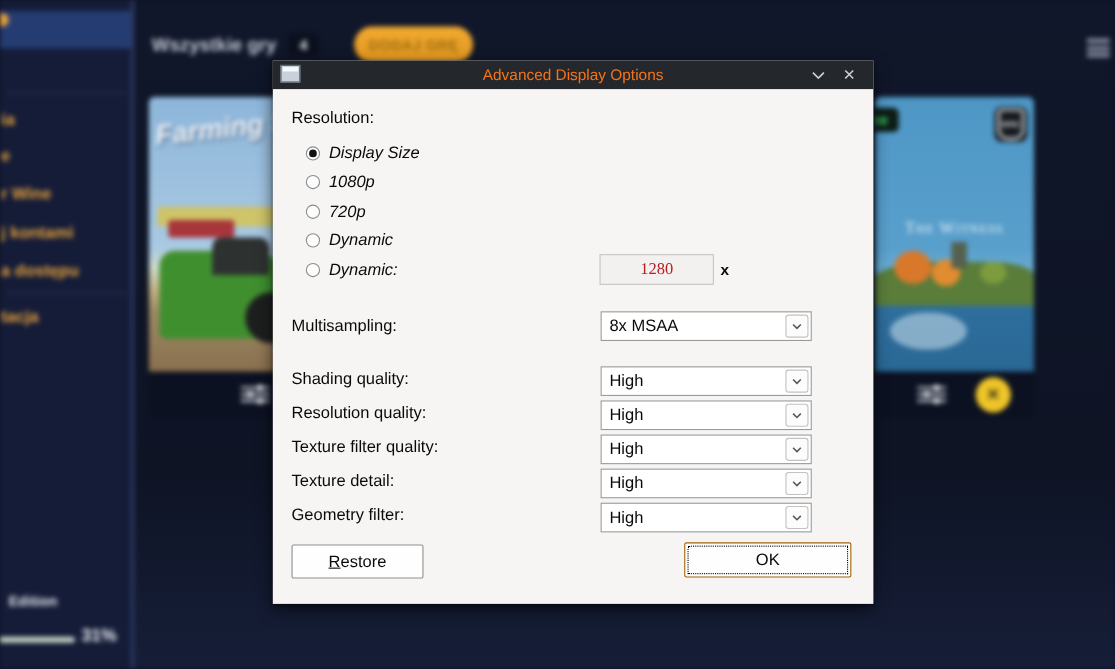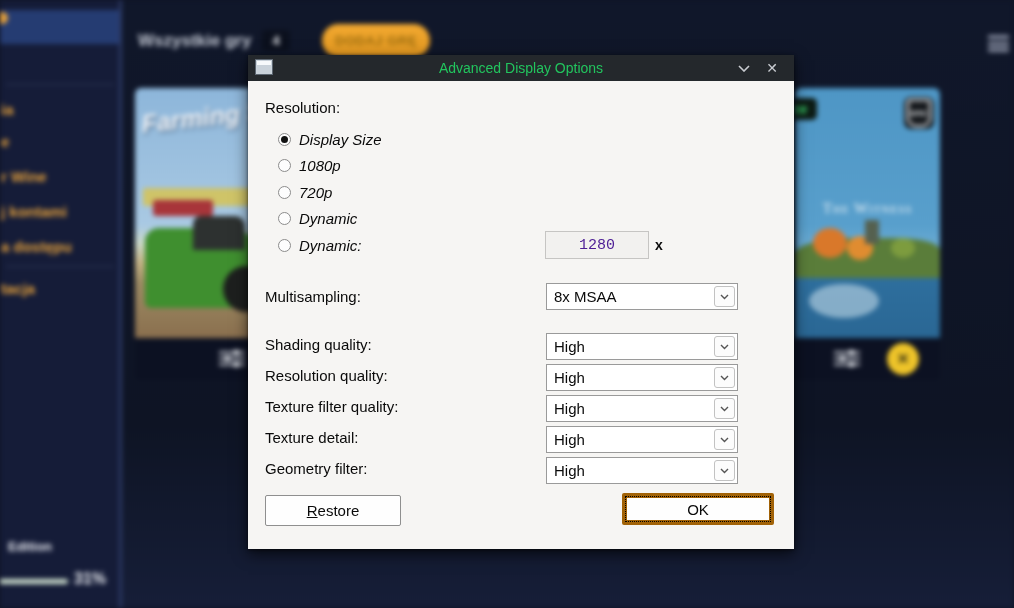--- a/index.html
+++ b/index.html
@@ -65,46 +65,46 @@
   .sliders-icon{position:absolute;bottom:12px;width:28px;height:19px;}
   .yellow-stop{position:absolute;right:21px;bottom:5px;width:32px;height:32px;border-radius:50%;background:#eec429;
     color:#3a3414;font-size:15px;font-weight:bold;display:flex;align-items:center;justify-content:center;}
 
   
   #dialog{position:absolute;left:248px;top:55px;width:546px;height:494px;background:#f6f5f3;
     box-shadow:0 5px 14px rgba(0,0,0,.65),0 1px 3px rgba(0,0,0,.5);z-index:10;}
   #dlg-titlebar{position:absolute;left:0;top:0;right:0;height:26px;background:#24282c;display:flex;align-items:center;}
   .win-icon{position:absolute;left:7px;top:4px;width:18px;height:16px;background:#c9d2da;border:1px solid #5c6671;box-sizing:border-box;}
   .win-icon::before{content:"";position:absolute;left:1px;top:1px;right:1px;height:4px;background:#f6f9fb;}
-  #dlg-title{position:absolute;left:0;right:0;top:5px;text-align:center;color:#22c55e;font-size:14px;}
+  #dlg-title{position:absolute;left:0;right:0;top:5px;text-align:center;color:#f97316;font-size:14px;}
   .titlebar-btn{position:absolute;top:4px;width:20px;height:18px;display:flex;align-items:center;justify-content:center;color:#c9ccd1;}
   #dlg-min{right:40px;}
   #dlg-close{right:12px;font-size:14px;}
 
   .dlg-label{position:absolute;color:#0a0a0a;font-size:15px;}
   .radio-row{position:absolute;left:30px;height:18px;display:flex;align-items:center;gap:8px;font-style:italic;}
   .radio-circle{width:13px;height:13px;border:1px solid #8c8c8c;border-radius:50%;background:#fdfdfd;box-sizing:border-box;position:relative;flex:0 0 auto;}
   .radio-circle.sel::after{content:"";position:absolute;left:2px;top:2px;width:7px;height:7px;border-radius:50%;background:#111;}
   .radio-label{color:#0a0a0a;font-size:15px;}
 
   .dim-input{position:absolute;width:104px;height:28px;background:#f2f1ef;border:1px solid #c6c5c3;box-sizing:border-box;
-    color:#4c1d95;font-size:15px;text-align:center;font-family:Liberation Mono, monospace;}
+    color:#b91c1c;font-size:15px;text-align:center;font-family:Liberation Serif, serif;}
   .dim-sep{position:absolute;color:#0a0a0a;font-size:14px;font-weight:bold;}
 
   .dropdown{position:absolute;width:192px;height:27px;background:#fff;border:1px solid #9a9a9a;box-sizing:border-box;}
   .dropdown .val{position:absolute;left:7px;top:4px;color:#0a0a0a;font-size:15px;}
   .dd-btn{position:absolute;right:2px;top:2px;bottom:2px;width:21px;background:#fcfcfc;border:1px solid #c2c2c2;
     border-radius:3px;box-sizing:border-box;display:flex;align-items:center;justify-content:center;}
 
   .dlg-btn{position:absolute;height:31px;background:#fefefe;border:1px solid #8f8f8f;border-radius:2px;box-sizing:border-box;
     display:flex;align-items:center;justify-content:center;color:#0a0a0a;font-size:15px;font-family:"Liberation Sans",sans-serif;}
-  #btn-restore{left:17px;top:440px;width:136px;}
+  #btn-restore{left:17px;top:440px;width:120px;}
   #btn-restore .lbl{display:block;}
   #btn-restore .lbl::first-letter{text-decoration:underline;}
-  #btn-ok{left:374px;top:438px;width:152px;height:32px;border:5px solid #a16207;outline:1px dotted #000;outline-offset:-4px;}
+  #btn-ok{left:374px;top:438px;width:152px;height:32px;border:1px solid #a16207;outline:1px dotted #000;outline-offset:-4px;}
 </style>
 </head>
 <body>
 
 <div id="stage">
 
   <div id="bg">
     <div id="main-area"></div>
 
     <div id="sidebar">

